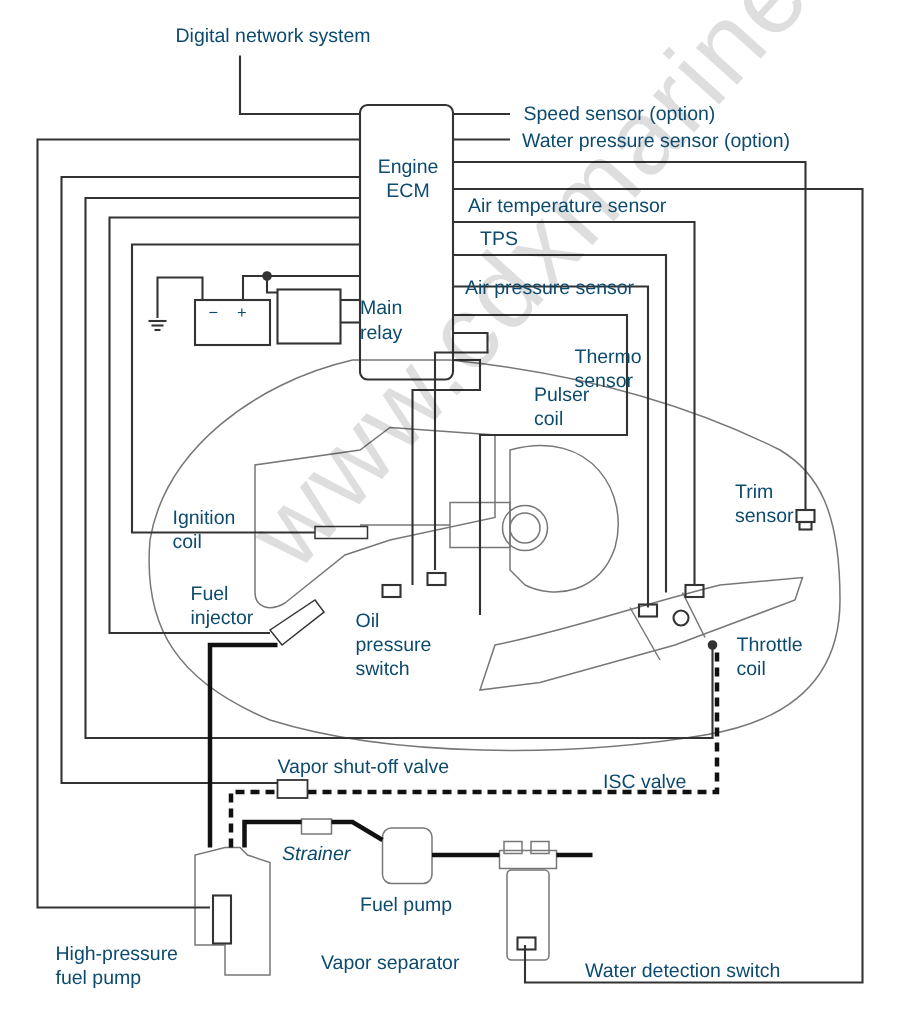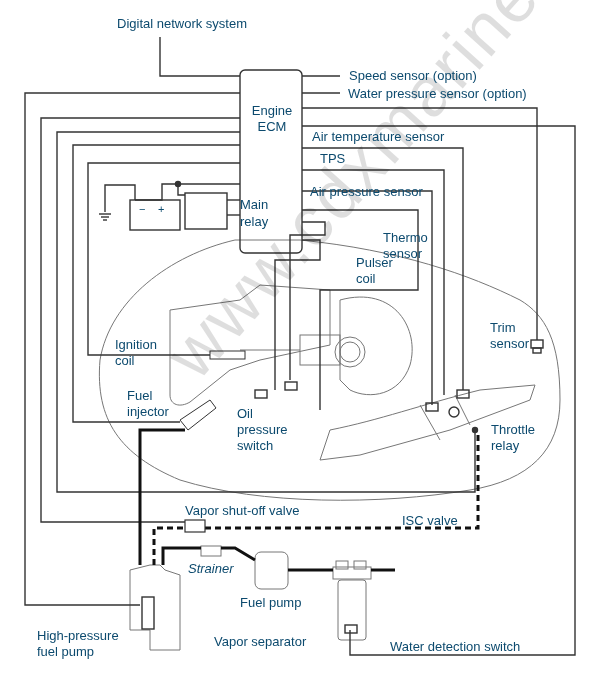--- a/index.html
+++ b/index.html
@@ -131,21 +131,21 @@
 <div class="lbl" style="left:115px;top:321px;white-space:pre-line;margin-top:16px;">Ignition
 coil</div>
 <div class="lbl" style="left:490px;top:320px;white-space:pre-line;">Trim
 sensor</div>
 <div class="lbl" style="left:127px;top:388px;white-space:pre-line;">Fuel
 injector</div>
 <div class="lbl" style="left:237px;top:406px;white-space:pre-line;">Oil
 pressure
 switch</div>
 <div class="lbl" style="left:491px;top:422px;white-space:pre-line;">Throttle
-relay</div>
+coil</div>
 <div class="lbl" style="left:402px;top:473px;margin-top:40px;">ISC valve</div>
 <div class="lbl" style="left:185px;top:503px;">Vapor shut-off valve</div>
 <div class="lbl" style="left:188px;top:561px;font-style:italic;">Strainer</div>
 <div class="lbl" style="left:240px;top:595px;">Fuel pump</div>
 <div class="lbl" style="left:37px;top:604px;white-space:pre-line;margin-top:24px;">High-pressure
 fuel pump</div>
 <div class="lbl" style="left:176px;top:634px;margin-left:38px;">Vapor separator</div>
 <div class="lbl" style="left:390px;top:639px;">Water detection switch</div>
 
 </body></html>

